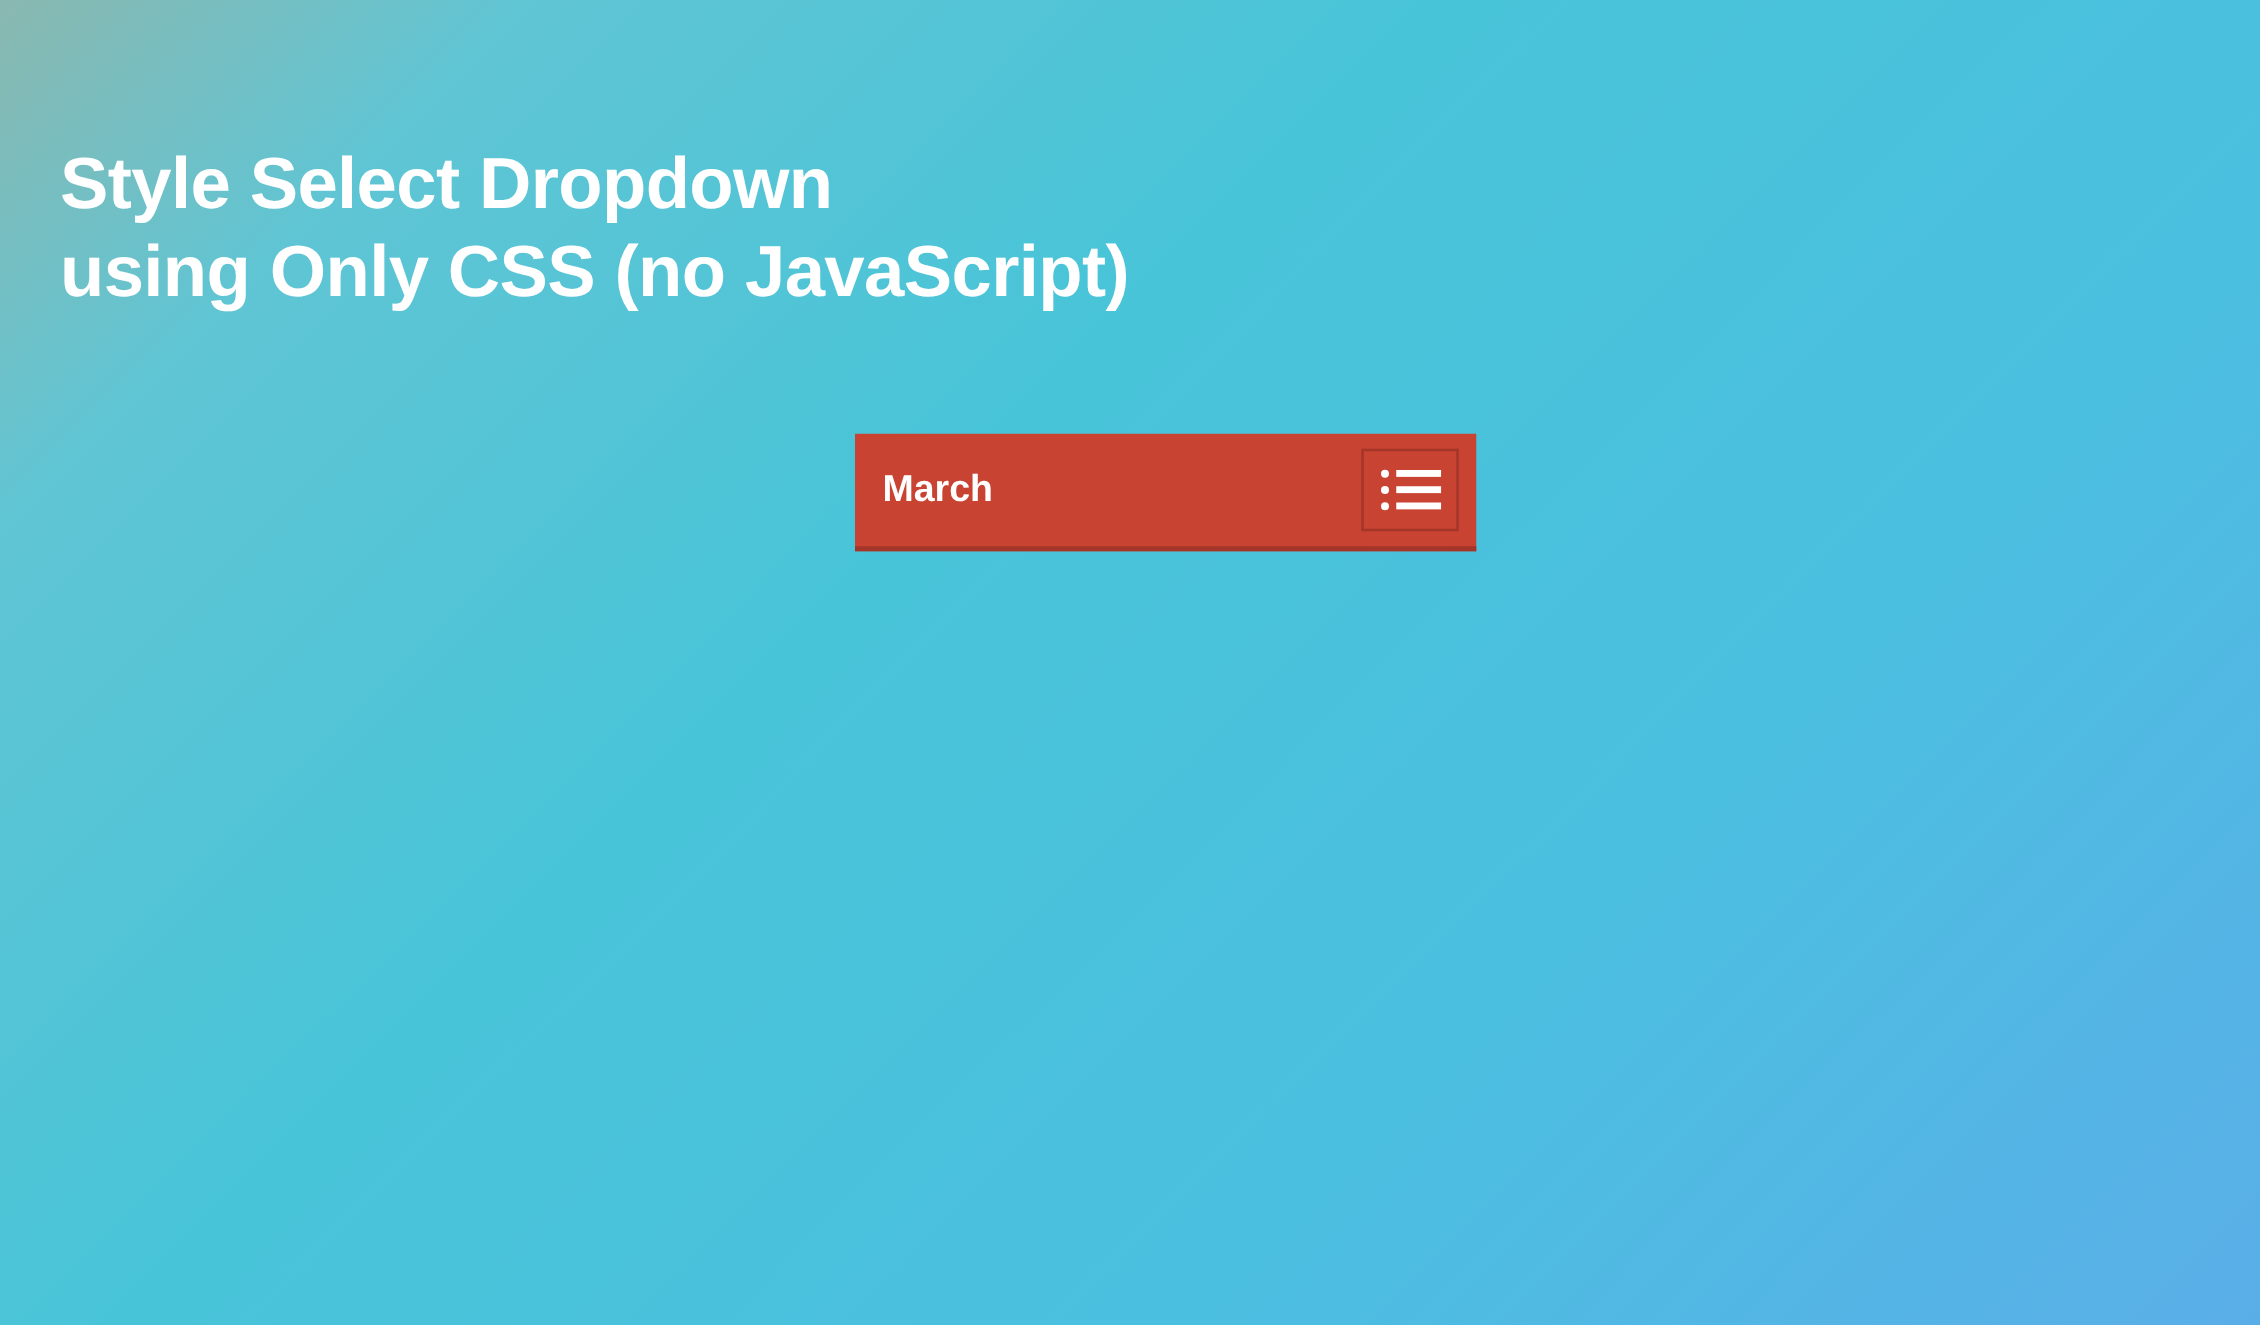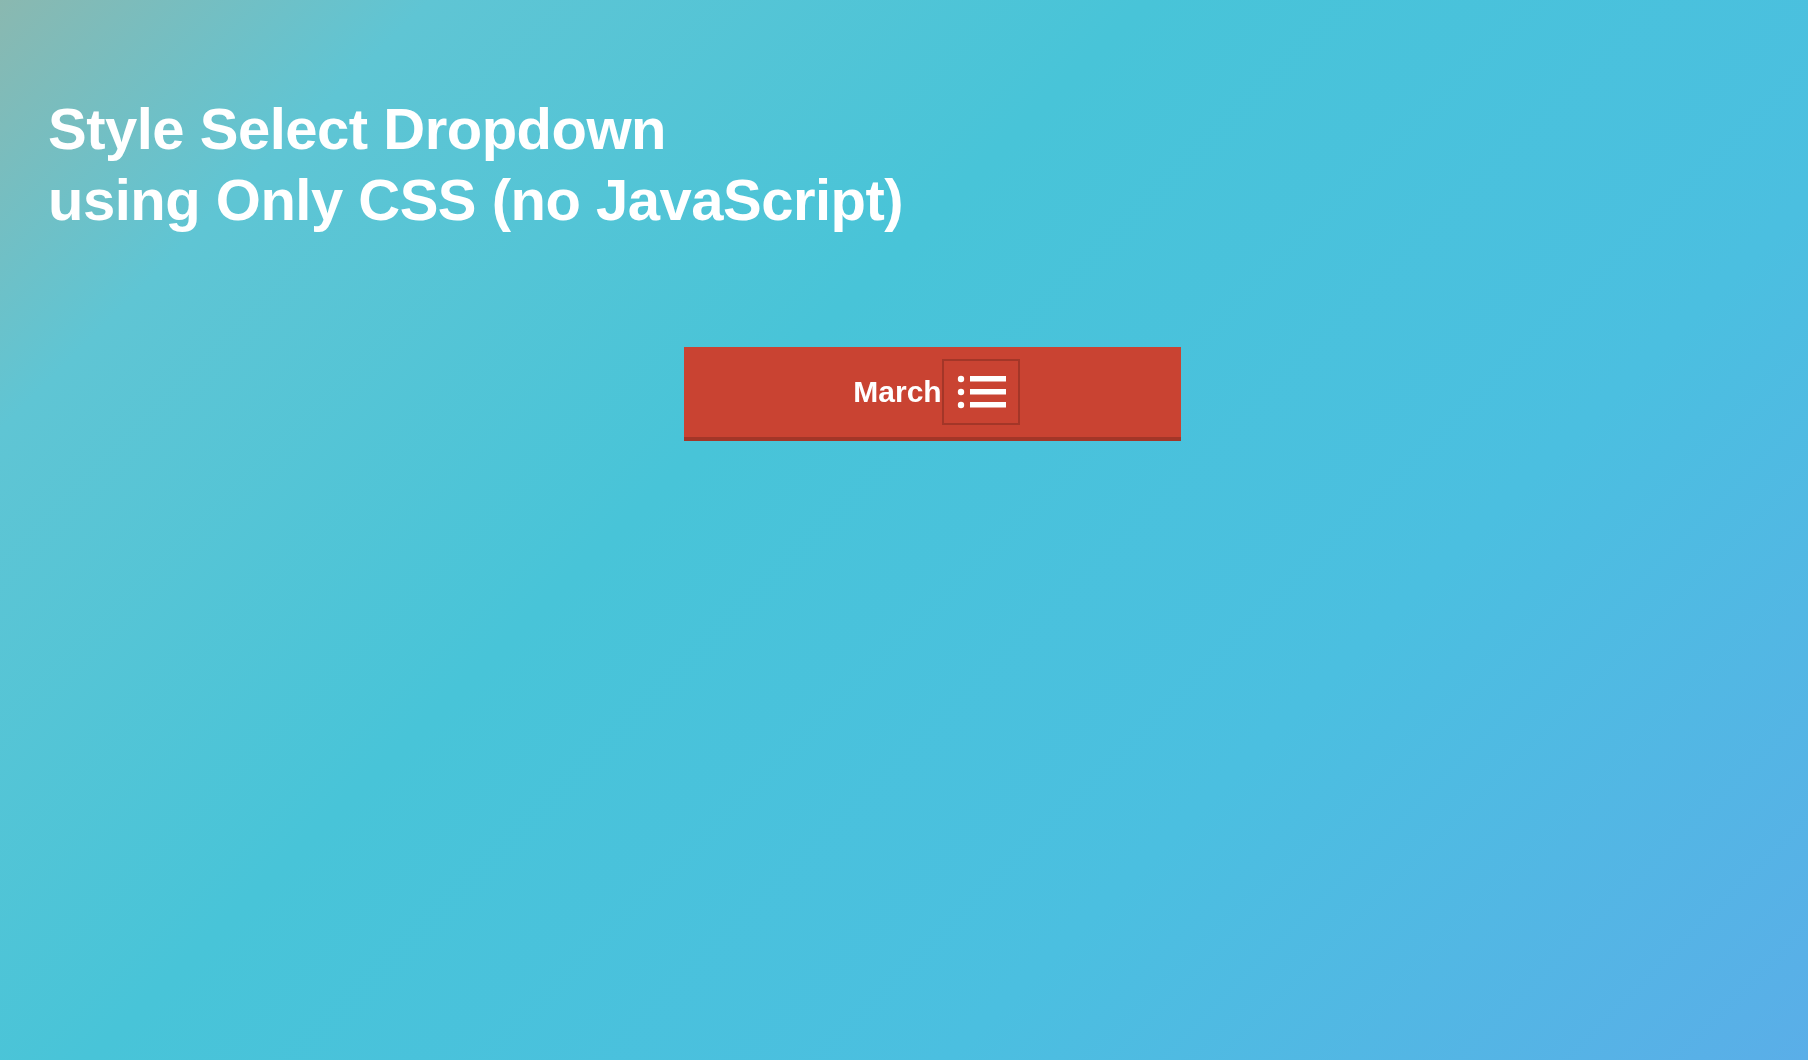--- a/index.html
+++ b/index.html
@@ -12,41 +12,41 @@
       width: 1808px;
       height: 1060px;
       background: linear-gradient(135deg, #8ab8b0 0%, #5fc5d4 15%, #48c4d8 40%, #4bbfe0 70%, #5aaee8 100%);
       font-family: -apple-system, BlinkMacSystemFont, "Helvetica Neue", Helvetica, Arial, sans-serif;
       overflow: hidden;
       position: relative;
     }
 
     .page-title {
       position: absolute;
-      top: 94px;
+      top: 112px;
       left: 48px;
       color: #ffffff;
       font-size: 58px;
       font-weight: 700;
       line-height: 1.22;
       white-space: pre-line;
       letter-spacing: -0.5px;
     }
 
     .dropdown-wrapper {
       position: absolute;
       top: 347px;
       left: 684px;
       width: 497px;
     }
 
     .dropdown {
       display: flex;
       align-items: center;
-      justify-content: center;
+      justify-content: space-between;
       background: #c94332;
       border-bottom: 4px solid #a33628;
       padding: 0 14px 0 22px;
       height: 94px;
       cursor: pointer;
     }
 
     .dropdown-label {
       color: #ffffff;
       font-size: 30px;

